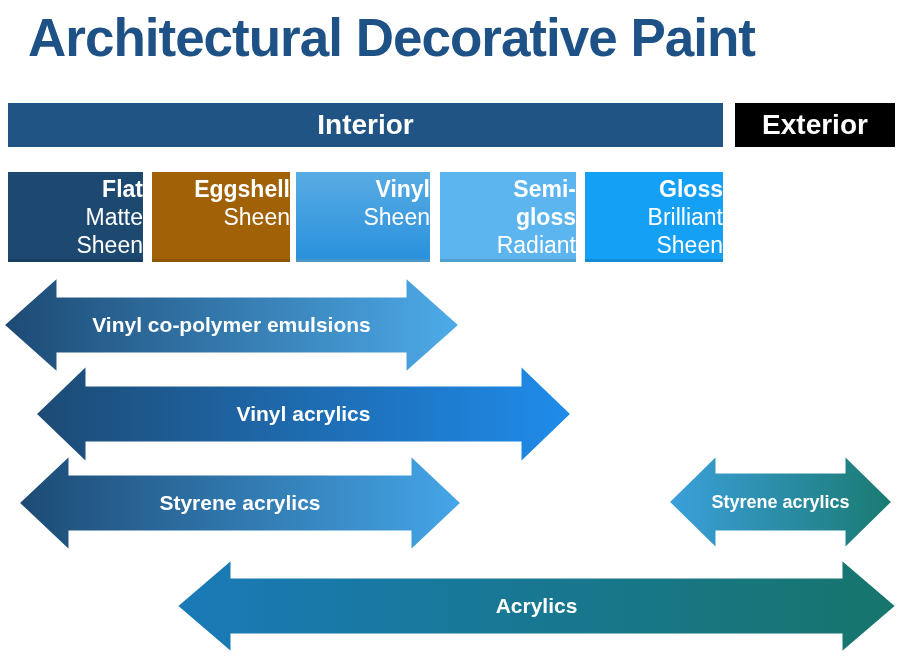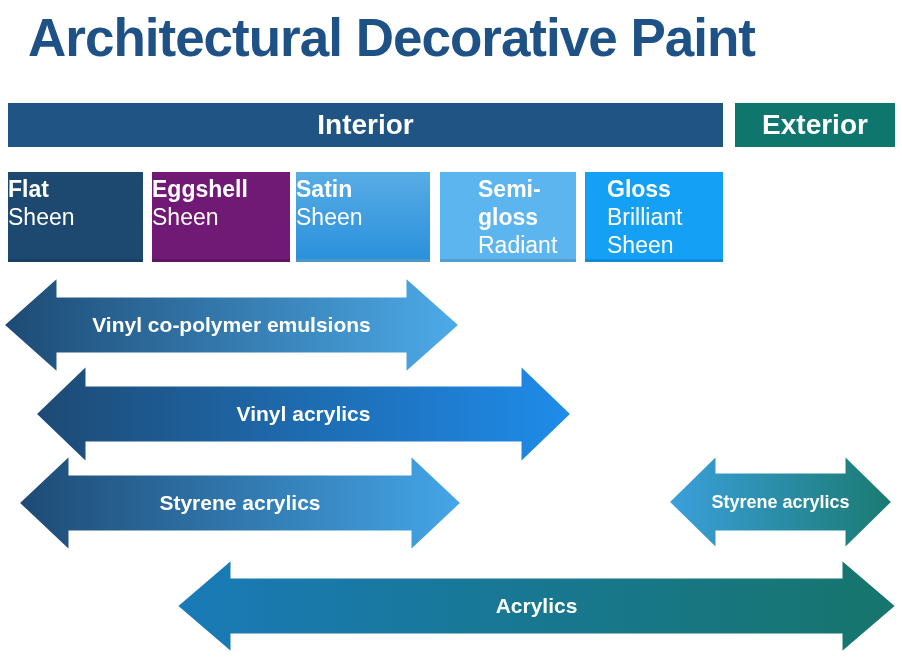--- a/index.html
+++ b/index.html
@@ -18,21 +18,21 @@
   }
   .band {
     position: absolute; top: 103px; height: 44px;
     display: flex; align-items: center; justify-content: center;
     color: #ffffff; font-size: 28px; font-weight: bold;
   }
   .band-interior { left: 8px;  width: 715px; }
   .band-exterior { left: 735px; width: 160px; }
   .sheen-box {
     position: absolute; top: 172px; height: 90px;
-    color: #ffffff; text-align: left;
+    color: #ffffff; text-align: right;
     font-size: 23px; line-height: 28px; padding-top: 3px;
     border-bottom: 3px solid rgba(0,0,0,0.12);
   }
   .sheen-name { font-weight: bold; }
   .box-flat      { left: 8px;   width: 135px; }
   .box-eggshell  { left: 152px; width: 138px; }
   .box-satin     { left: 296px; width: 134px; }
   .box-semigloss { left: 440px; width: 136px; padding-left: 38px; }
   .box-gloss     { left: 585px; width: 138px; }
   svg.arrow-layer {
@@ -43,34 +43,35 @@
 </head>
 <body>
 
 <div class="canvas">
 
   <div class="page-title" style="color: rgb(30, 81, 133);">Architectural Decorative Paint</div>
 
   <div class="band band-interior" style="background: rgb(31, 84, 132);">
     <span>Interior</span>
   </div>
-  <div class="band band-exterior" style="background: #0f766e;">
+  <div class="band band-exterior" style="background: #000000;">
     <span>Exterior</span>
   </div>
 
   <div class="sheen-box box-flat" style="background: rgb(29, 73, 113);">
     <div class="sheen-name">Flat</div>
+    <div class="sheen-finish">Matte</div>
     <div class="sheen-word">Sheen</div>
   </div>
-  <div class="sheen-box box-eggshell" style="background: #701a75;">
+  <div class="sheen-box box-eggshell" style="background: #a16207;">
     <div class="sheen-name">Eggshell</div>
     <div class="sheen-word">Sheen</div>
   </div>
   <div class="sheen-box box-satin" style="background: linear-gradient(rgb(88, 172, 228), rgb(42, 145, 220));">
-    <div class="sheen-name">Satin</div>
+    <div class="sheen-name">Vinyl</div>
     <div class="sheen-word">Sheen</div>
   </div>
   <div class="sheen-box box-semigloss" style="background: rgb(92, 181, 238);">
     <div class="sheen-name">Semi-gloss</div>
     <div class="sheen-finish">Radiant</div>
     <div class="sheen-word">Sheen</div>
   </div>
   <div class="sheen-box box-gloss" style="background: rgb(20, 160, 244); padding-left: 22px;">
     <div class="sheen-name">Gloss</div>
     <div class="sheen-finish">Brilliant</div>

